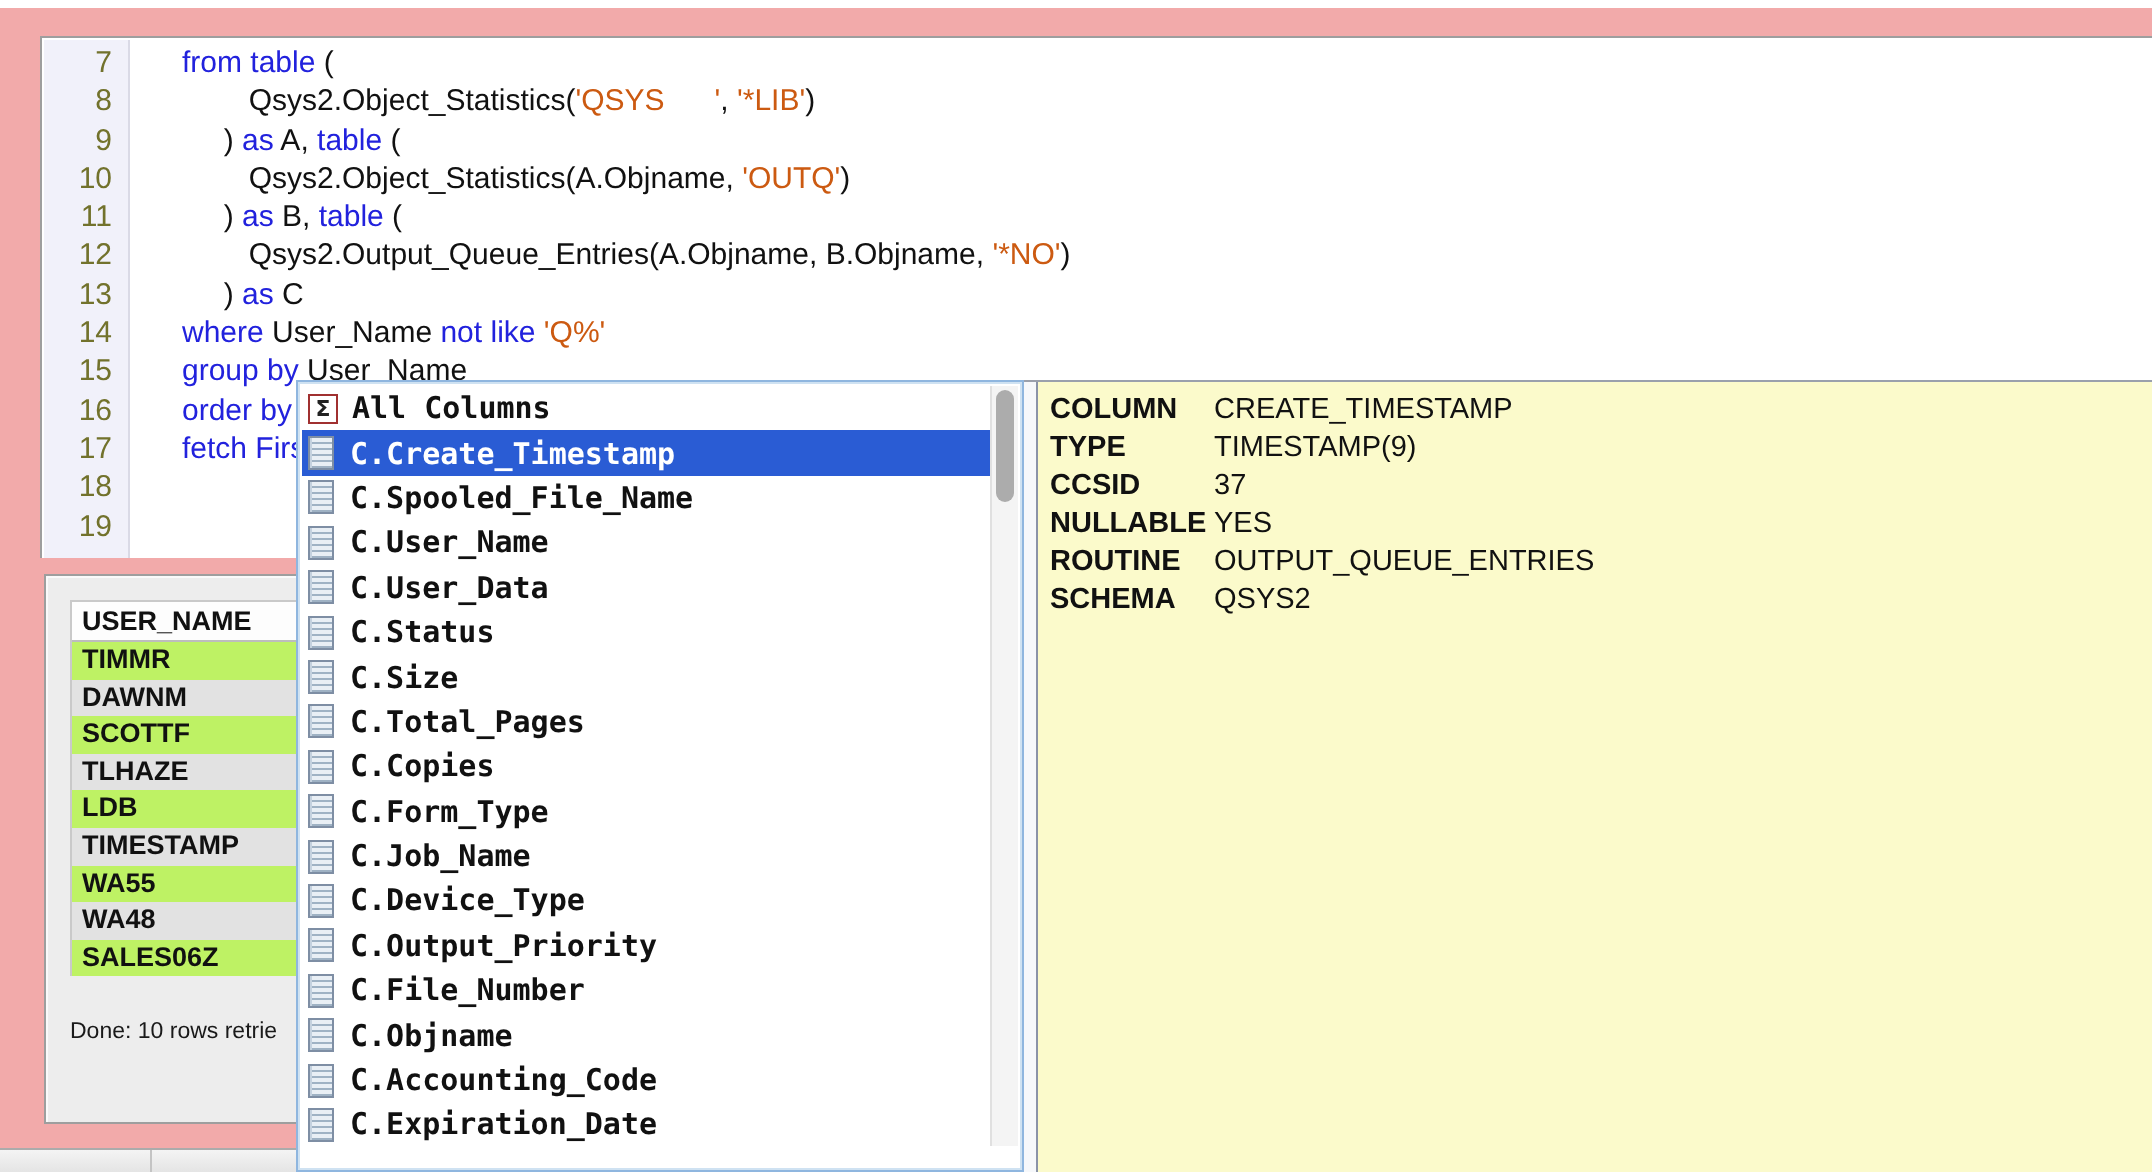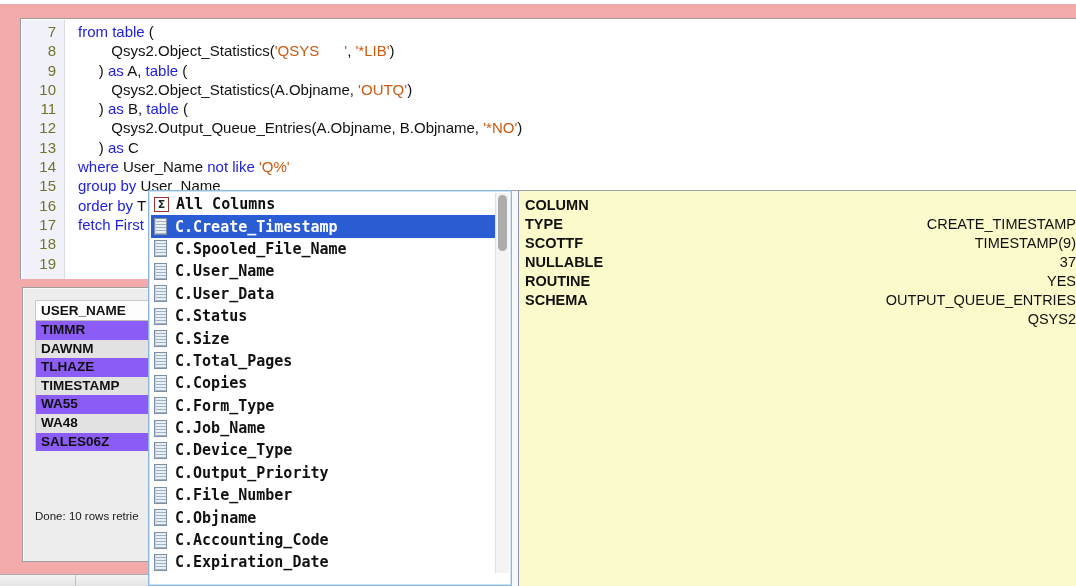--- a/index.html
+++ b/index.html
@@ -16,44 +16,44 @@
 
   
   .editor-panel{position:absolute;left:20px;top:18px;right:0;height:260px;background:#ffffff;
        border-top:1px solid #9E9E9E;border-left:1px solid #9E9E9E;
        box-shadow:inset 1px 1px 0 #ffffff;z-index:1;overflow:hidden;}
   .gutter-bg{position:absolute;left:1px;top:1px;bottom:0;width:42px;background:#F1F1FA;
        border-right:1px solid #DADAE6;}
   .code-lines{position:absolute;left:1px;top:3px;right:0;}
   .code-line{display:flex;height:19.3px;line-height:19.3px;font-size:15px;}
   .line-num{width:34px;text-align:right;padding-right:8px;flex:none;color:#72722C;}
-  .code-text{padding-left:14px;white-space:pre;}
+  .code-text{padding-left:14px;white-space:pre;margin-left:13px;}
   .code-text span{white-space:pre;}
   .tk-k{color:#2222DD;}
   .tk-s{color:#CC5A11;}
   .tk-p{color:#111111;}
 
   
   .results-panel{position:absolute;left:22px;top:287px;width:170px;height:273px;
        background:#EDEDED;border:1px solid #9E9E9E;box-shadow:inset 1px 1px 0 #fafafa;z-index:1;overflow:hidden;}
   .results-table{position:absolute;left:12px;top:12px;width:200px;border-left:1px solid #C9C9C9;
        border-top:1px solid #C9C9C9;font-size:13.5px;font-weight:bold;color:#111;}
   .rt-header{height:19px;line-height:19px;background:#FDFDFD;border-bottom:1px solid #BDBDBD;padding-left:5px;}
-  .rt-row{height:18.6px;line-height:18.6px;padding-left:5px;background:#8b5cf6;}
+  .rt-row{height:18.6px;line-height:18.6px;padding-left:5px;background:#bef264;}
   .rt-row:nth-child(even){background:#E2E2E2;}
   .results-status{position:absolute;left:12px;top:222px;font-size:11.5px;font-weight:normal;
        color:#1a1a1a;white-space:nowrap;}
 
   
   .tooltip-panel{position:absolute;left:510px;top:190px;right:0;bottom:0;background:#F6F8FB;
        border-top:1px solid #9AA0AC;border-left:1px solid #9AA0AC;z-index:2;}
   .tooltip-yellow{position:absolute;left:7px;top:0;right:0;bottom:0;background:#FBFACB;
        border-left:1px solid #8A93A8;}
   .tooltip-rows{padding:5px 0 0 6px;}
-  .tooltip-row{display:flex;height:19px;line-height:19px;font-size:14.5px;color:#111;flex-direction:column;}
+  .tooltip-row{display:flex;height:19px;line-height:19px;font-size:14.5px;color:#111;}
   .tt-label{width:82px;flex:none;font-weight:bold;}
   .tt-value{font-weight:normal;white-space:nowrap;text-align:right;}
 
   
   .popup{position:absolute;left:148px;top:190px;width:362px;bottom:0;background:#ffffff;
        border:1px solid #8FB6DF;box-shadow:inset 0 0 0 1px #CFE2F2;z-index:3;overflow:hidden;}
   .popup-list{position:absolute;left:2px;top:2px;right:16px;bottom:12px;overflow:hidden;}
   .popup-item{display:flex;align-items:center;height:22.4px;
        font-family:"DejaVu Sans Mono",monospace;font-size:15px;font-weight:bold;
        color:#111;padding-left:3px;white-space:nowrap;}
@@ -137,21 +137,23 @@
       </div>
     </div>
 </div>
 
 <div class="results-panel">
   <div class="results-table">
     <div class="rt-header">USER_NAME</div>
     <div>
         <div class="rt-row">TIMMR</div>
         <div class="rt-row">DAWNM</div>
+        <div class="rt-row">SCOTTF</div>
         <div class="rt-row">TLHAZE</div>
+        <div class="rt-row">LDB</div>
         <div class="rt-row">TIMESTAMP</div>
         <div class="rt-row">WA55</div>
         <div class="rt-row">WA48</div>
         <div class="rt-row">SALES06Z</div>
       </div>
   </div>
   <div class="results-status">Done: 10 rows retrie</div>
 </div>
 
 <div class="tooltip-panel">
@@ -159,21 +161,21 @@
     <div class="tooltip-rows">
         <div class="tooltip-row">
           <div class="tt-label">COLUMN</div>
           <div class="tt-value">CREATE_TIMESTAMP</div>
         </div>
         <div class="tooltip-row">
           <div class="tt-label">TYPE</div>
           <div class="tt-value">TIMESTAMP(9)</div>
         </div>
         <div class="tooltip-row">
-          <div class="tt-label">SCOTTF</div>
+          <div class="tt-label">CCSID</div>
           <div class="tt-value">37</div>
         </div>
         <div class="tooltip-row">
           <div class="tt-label">NULLABLE</div>
           <div class="tt-value">YES</div>
         </div>
         <div class="tooltip-row">
           <div class="tt-label">ROUTINE</div>
           <div class="tt-value">OUTPUT_QUEUE_ENTRIES</div>
         </div>

